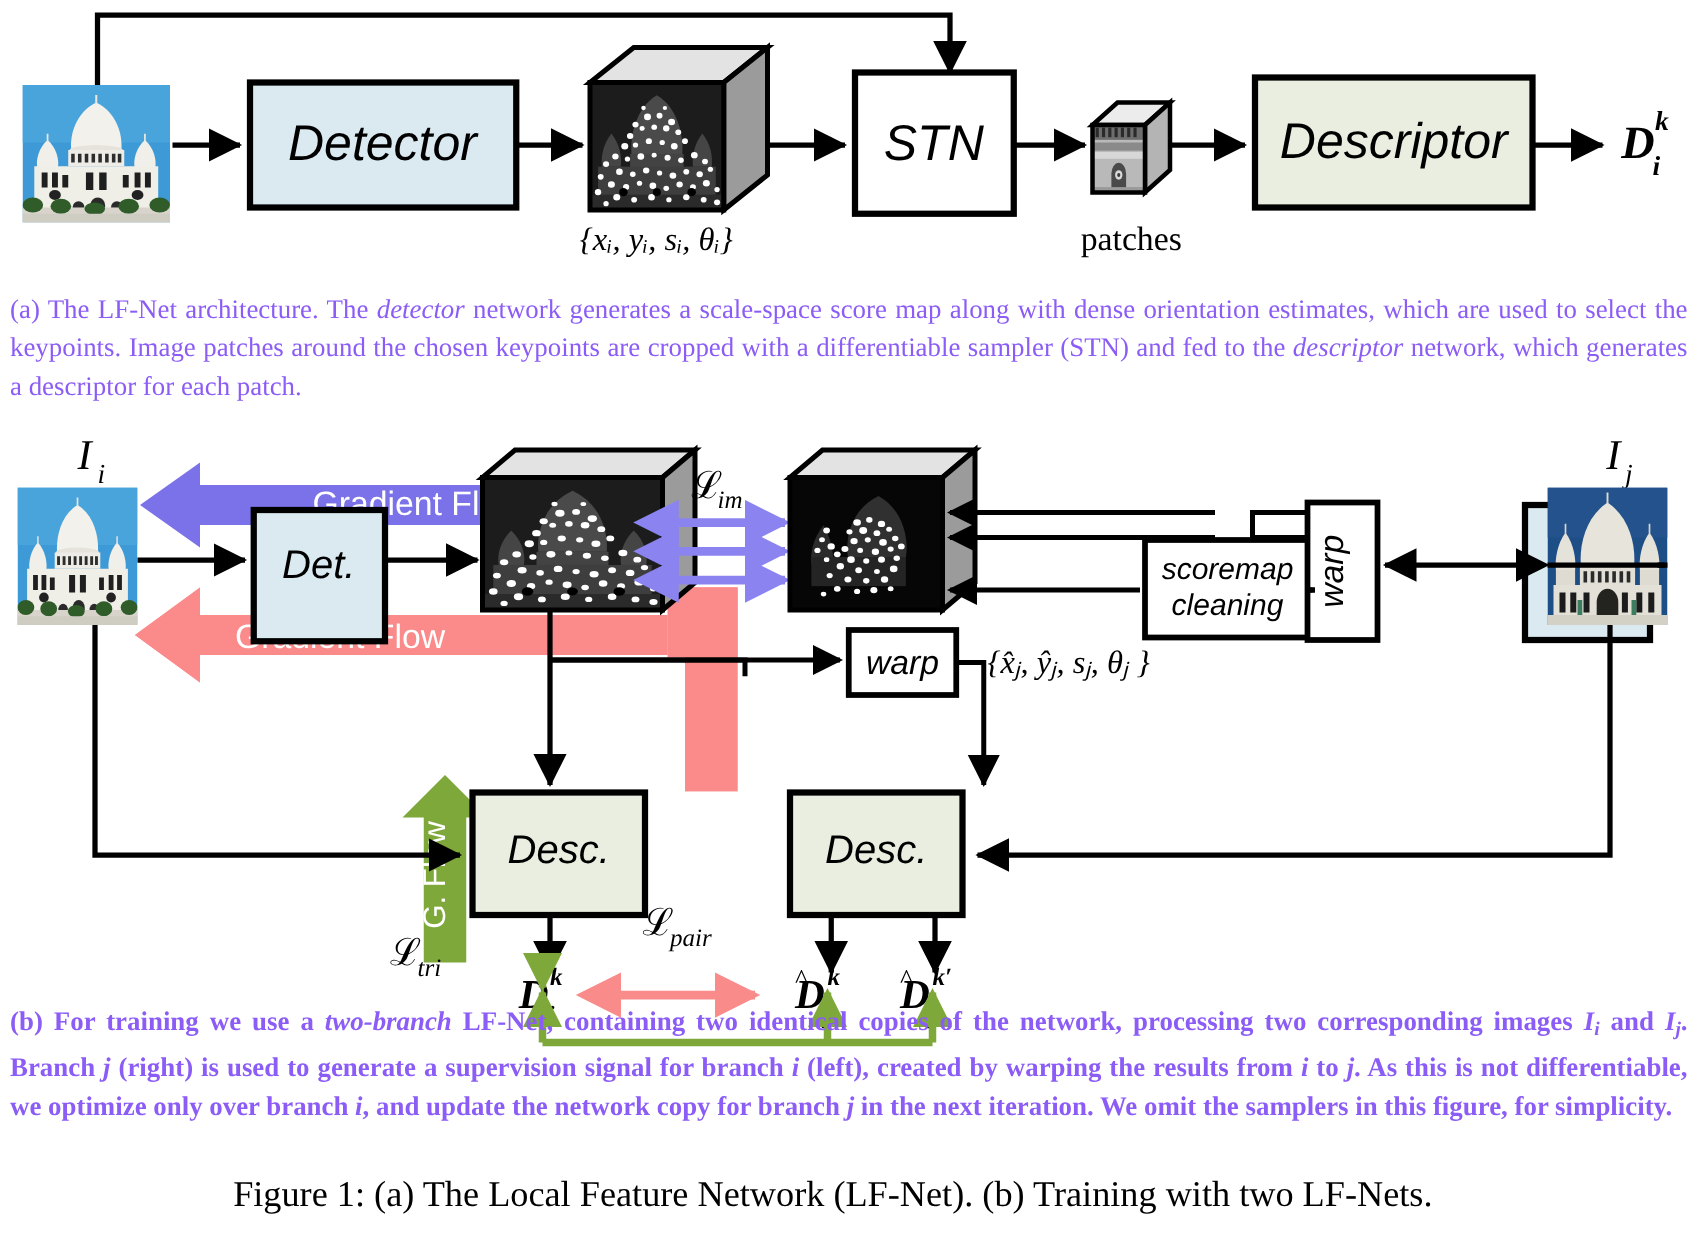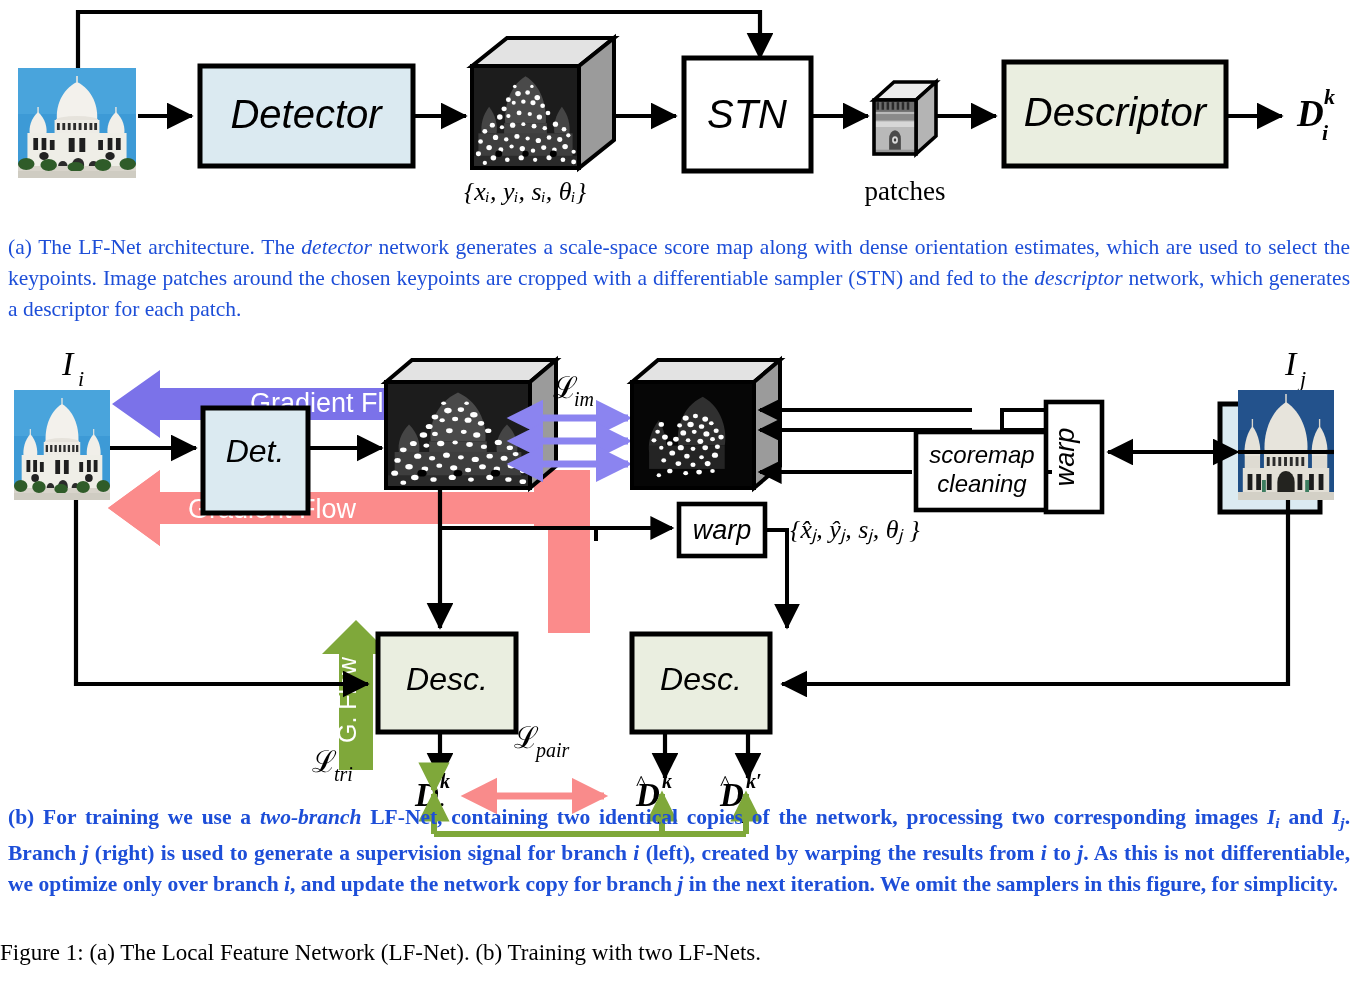--- a/index.html
+++ b/index.html
@@ -10,30 +10,30 @@
   }
   .fig{position:absolute;left:0;top:0;width:1358px;height:1001px;}
   svg{display:block;}
 
   
   .caption{
     position:absolute;
     font-family:"Liberation Serif", serif;
     font-size:21.5px;
     line-height:31px;
-    color:#1d4ed8;
+    color:#8b5cf6;
     text-align:justify;
     text-justify:inter-word;
   }
   .caption i{font-style:italic;}
   #caption-a{left:8px;top:232px;width:1342px;}
   #caption-b{left:8px;top:802px;width:1342px;font-weight:bold;}
   #figure-caption{
     position:absolute;left:0;top:940px;width:1146px;
-    text-align:left;font-size:23px;font-family:"Liberation Serif",serif;
+    text-align:right;font-size:29px;font-family:"Liberation Serif",serif;
   }
 
   
   .mi{font-style:italic;}
   .sub{font-size:0.72em;vertical-align:-0.28em;font-style:italic;}
 </style>
 </head>
 <body>
 
 <svg class="fig" width="1358" height="1001" viewBox="0 0 1358 1001" xmlns="http://www.w3.org/2000/svg">

